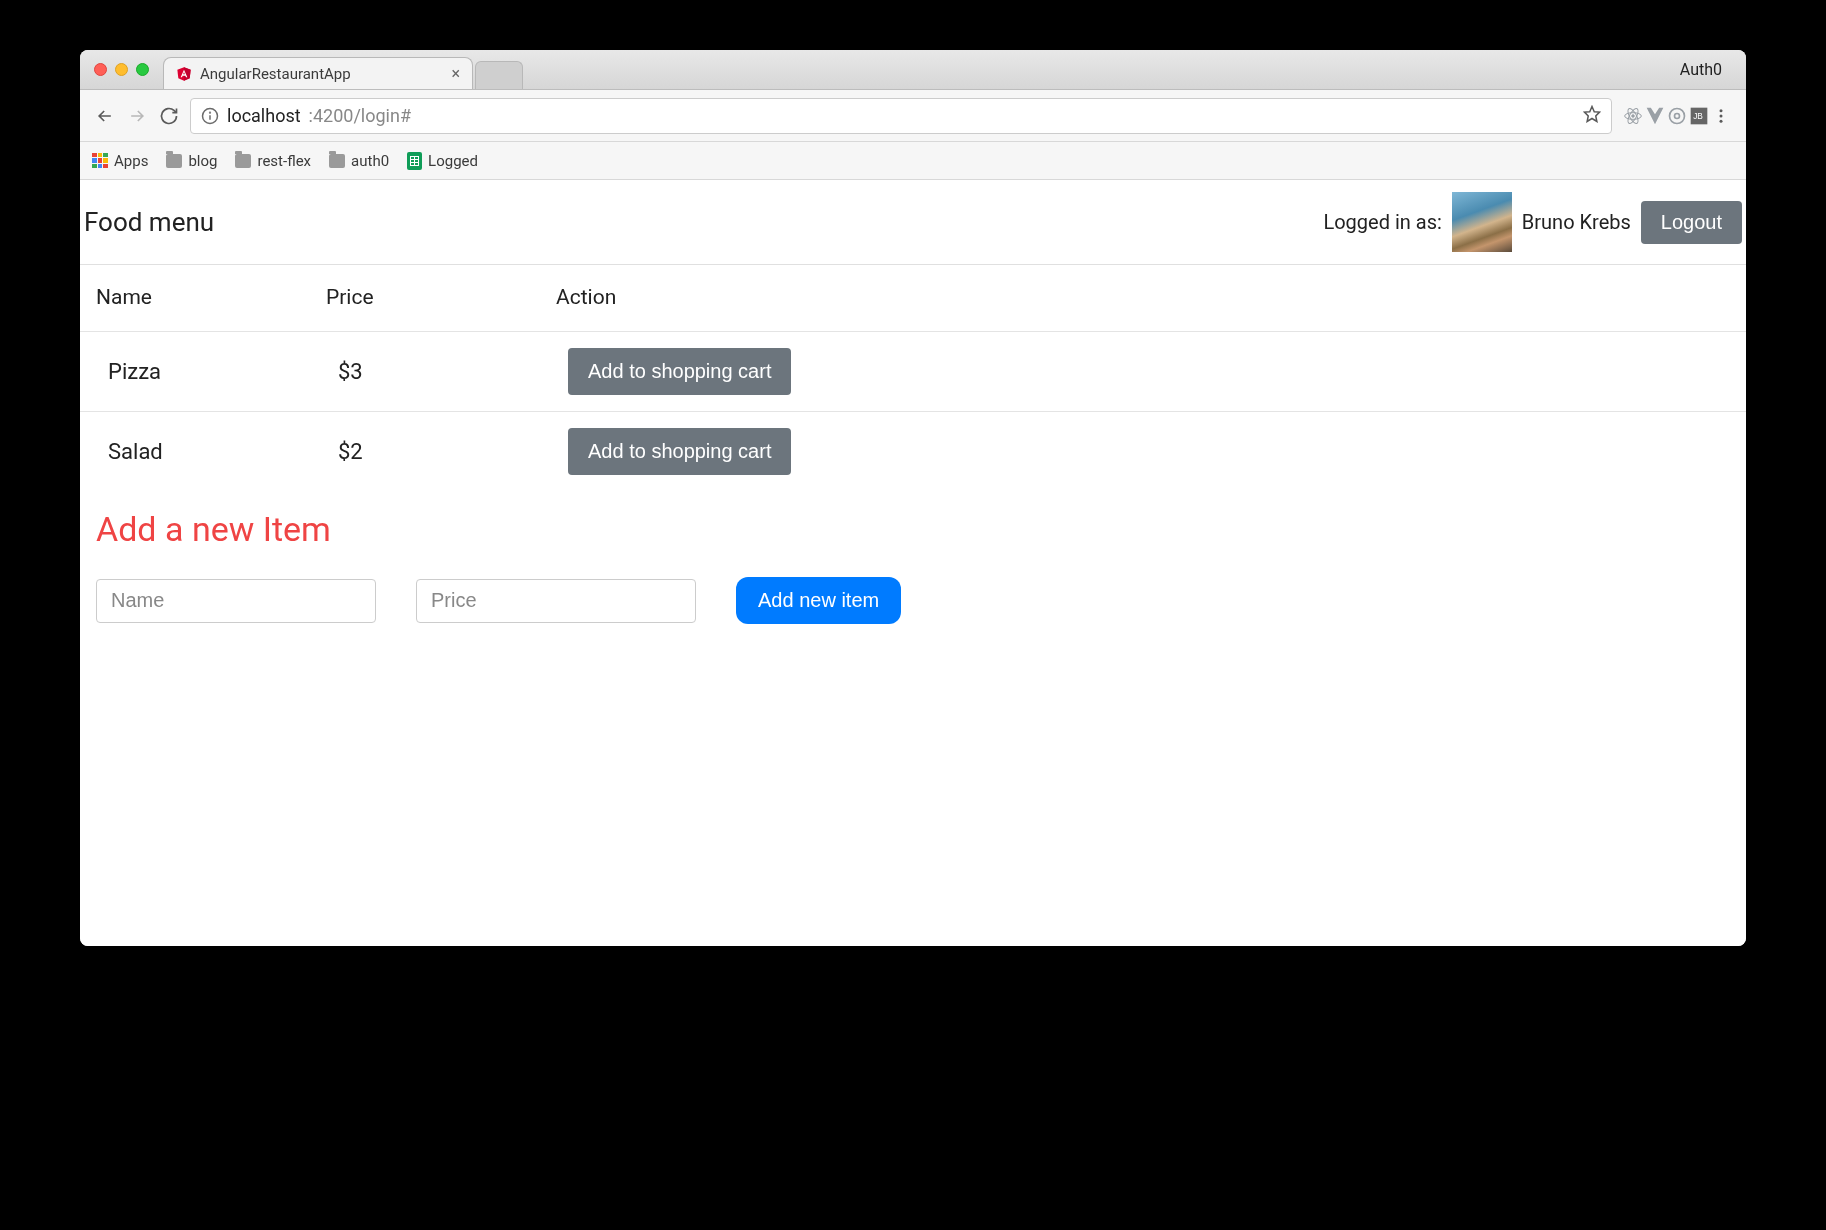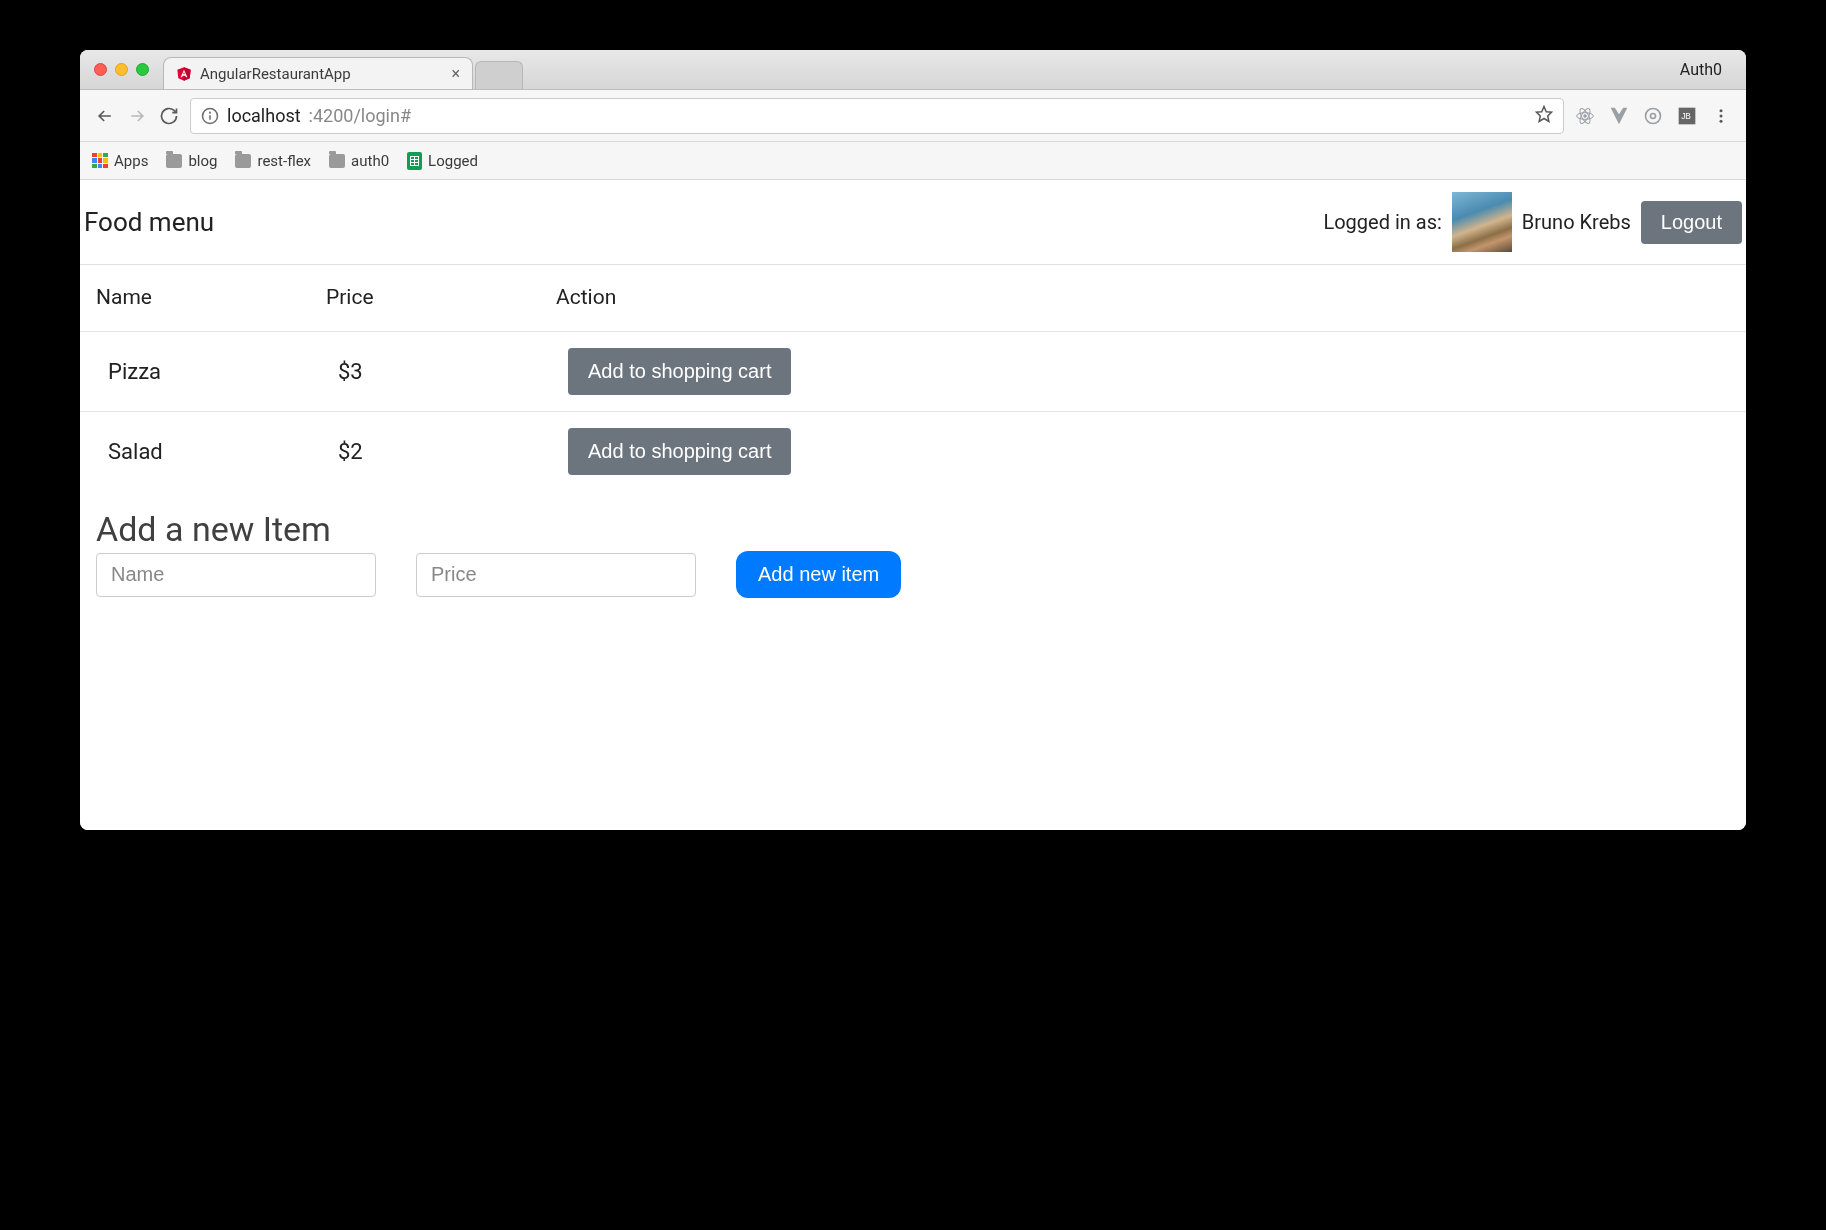--- a/index.html
+++ b/index.html
@@ -9,21 +9,21 @@
       width: 1826px;
       height: 1230px;
       padding: 50px 80px;
     }
     .window {
       background: #fff;
       border-radius: 8px;
       overflow: hidden;
       box-shadow: 0 20px 60px rgba(0,0,0,0.5);
       width: 100%;
-      height: 780px;
+      height: 896px;
       display: flex;
       flex-direction: column;
     }
     
     .titlebar {
       height: 40px;
       background: linear-gradient(#e8e8e8, #d6d6d6);
       border-bottom: 1px solid #bcbcbc;
       display: flex;
       align-items: center;
@@ -94,21 +94,21 @@
       align-items: center;
       padding: 0 10px;
       gap: 8px;
       font-size: 18px;
       color: #333;
     }
     .omnibox .info-icon { color: #6b6b6b; width:18px; height:18px; display:flex; align-items:center; justify-content:center; }
     .omnibox .url-host { color: #222; }
     .omnibox .url-path { color: #888; }
     .omnibox .star { margin-left: auto; color: #5a5a5a; }
-    .ext-icons { display: flex; gap: 12px; align-items: center; color:#888; }
+    .ext-icons { display: flex; gap: 0; align-items: center; color:#888; }
     .ext-icon { width: 22px; height: 22px; display:flex;align-items:center;justify-content:center; }
     
     .bookbar {
       height: 38px;
       background: #f6f6f6;
       border-bottom: 1px solid #d8d8d8;
       display: flex;
       align-items: center;
       padding: 0 12px;
       gap: 18px;
@@ -155,21 +155,21 @@
     table.menu-table td {
       font-size:22px; padding:16px 28px; border-bottom:1px solid #e4e4e4; color:#222; vertical-align:middle;
     }
     table.menu-table tr:last-child td { border-bottom: none; }
     .col-name { width: 230px; }
     .col-price { width: 230px; }
     .btn-secondary {
       background:#6c757d; color:#fff; border:none; padding:12px 20px; font-size:20px; border-radius:4px; cursor:pointer;
     }
     .add-section { padding: 18px 16px 30px; }
-    .add-title { font-size: 34px; font-weight:400; color:#404040; margin-bottom:2px; }
+    .add-title { font-size: 34px; font-weight:400; color:#ef4444; margin-bottom:28px; }
     .add-form { display:flex; gap:40px; align-items:center; }
     .input {
       width: 280px; height:44px; border:1px solid #ccc; border-radius:4px; font-size:20px; padding:0 14px; color:#555;
     }
     .input::placeholder { color:#888; }
     .btn-primary {
       background:#007bff; color:#fff; border:none; padding:12px 22px; font-size:20px; border-radius:12px; cursor:pointer;
     }
   </style>
 </head>

